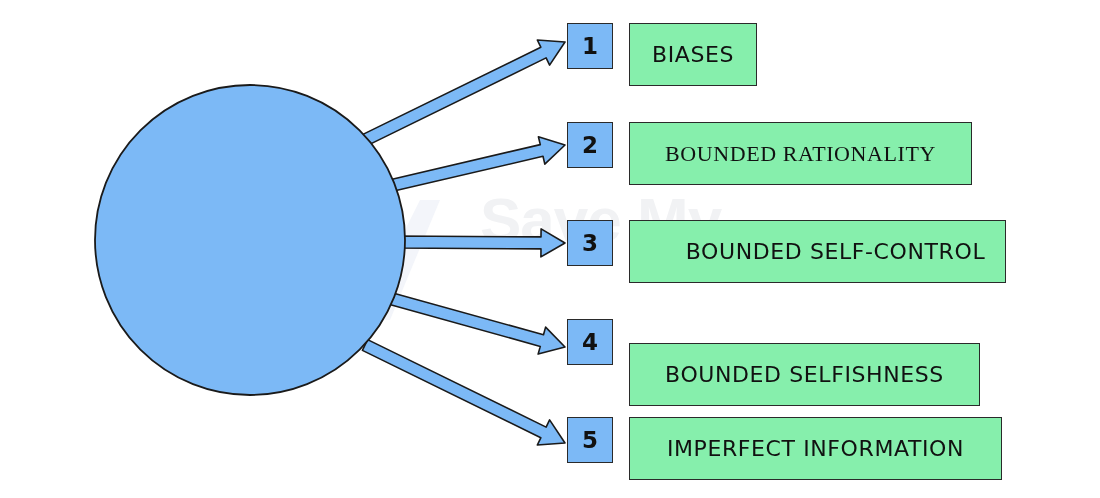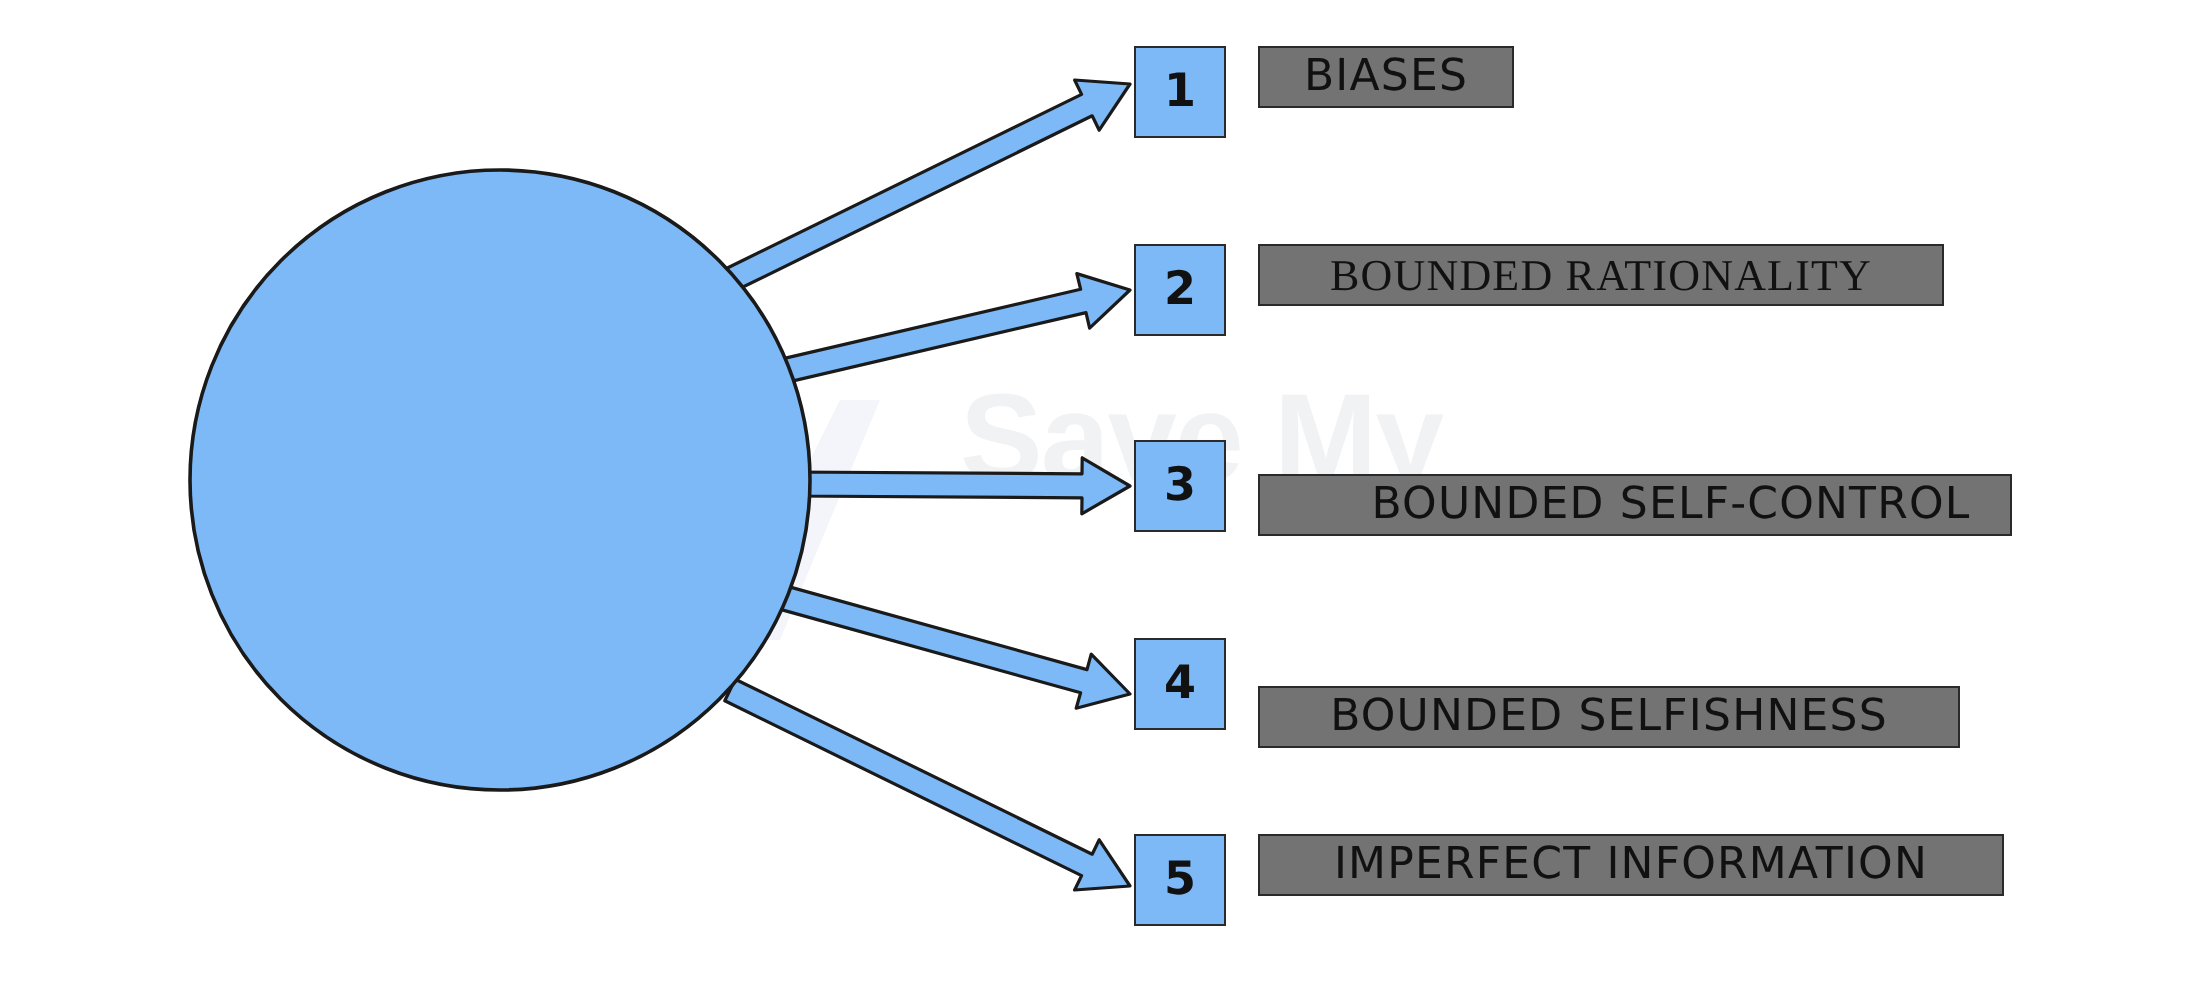--- a/index.html
+++ b/index.html
@@ -7,21 +7,21 @@
          font-family:"DejaVu Sans", sans-serif; }
   #stage { position:absolute; left:0; top:0; width:1100px; height:498px; }
   .watermark { position:absolute; left:480px; top:192px; font-family:"Liberation Sans", sans-serif;
                font-weight:bold; font-size:62px; line-height:56px; color:#f1f2f4; letter-spacing:-1px; }
   .wm-mark { position:absolute; left:350px; top:190px; width:140px; height:140px; }
   .hub-text { position:absolute; left:103px; top:170px; width:300px; text-align:center;
               font-size:23px; line-height:38.5px; color:#111; letter-spacing:0.5px; }
   .num { position:absolute; width:46px; height:46px; background:#7cb9f6; border:1.5px solid #2a2a2a;
          box-sizing:border-box; display:flex; align-items:center; justify-content:center;
          font-size:23px; font-weight:bold; color:#111; }
-  .label { position:absolute; height:31px; background:#737373; border:1.5px solid #2a2a2a;
+  .label { position:absolute; height:63px; background:#86efac; border:1.5px solid #2a2a2a;
            box-sizing:border-box; display:flex; align-items:center; justify-content:center;
            font-size:22px; color:#111; letter-spacing:0.6px; white-space:nowrap; }
   .copyright { position:absolute; left:0; width:1100px; top:476px; text-align:center;
                font-family:"Liberation Sans", sans-serif; font-size:11px; color:#a0a0a0; }
 </style>
 </head>
 <body>
 
 <div id="stage">
 
@@ -44,21 +44,21 @@
   </svg>
 
 
   <div class="num" style="left:567px;top:23px;">1</div>
   <div class="label" style="left:629px;top:23px;width:128px;">BIASES</div>
 
   <div class="num" style="left:567px;top:122px;">2</div>
   <div class="label" style="left:629px;top:122px;width:343px;font-family:Liberation Serif, serif;">BOUNDED RATIONALITY</div>
 
   <div class="num" style="left:567px;top:220px;">3</div>
-  <div class="label" style="left:629px;top:237px;width:377px;padding-left:36px;">BOUNDED SELF-CONTROL</div>
+  <div class="label" style="left:629px;top:220px;width:377px;padding-left:36px;">BOUNDED SELF-CONTROL</div>
 
   <div class="num" style="left:567px;top:319px;">4</div>
   <div class="label" style="left:629px;top:319px;width:351px;margin-top:24px;">BOUNDED SELFISHNESS</div>
 
   <div class="num" style="left:567px;top:417px;">5</div>
   <div class="label" style="left:629px;top:417px;width:373px;text-align:center;">IMPERFECT INFORMATION</div>
 
 </div>
 
 </body></html>

